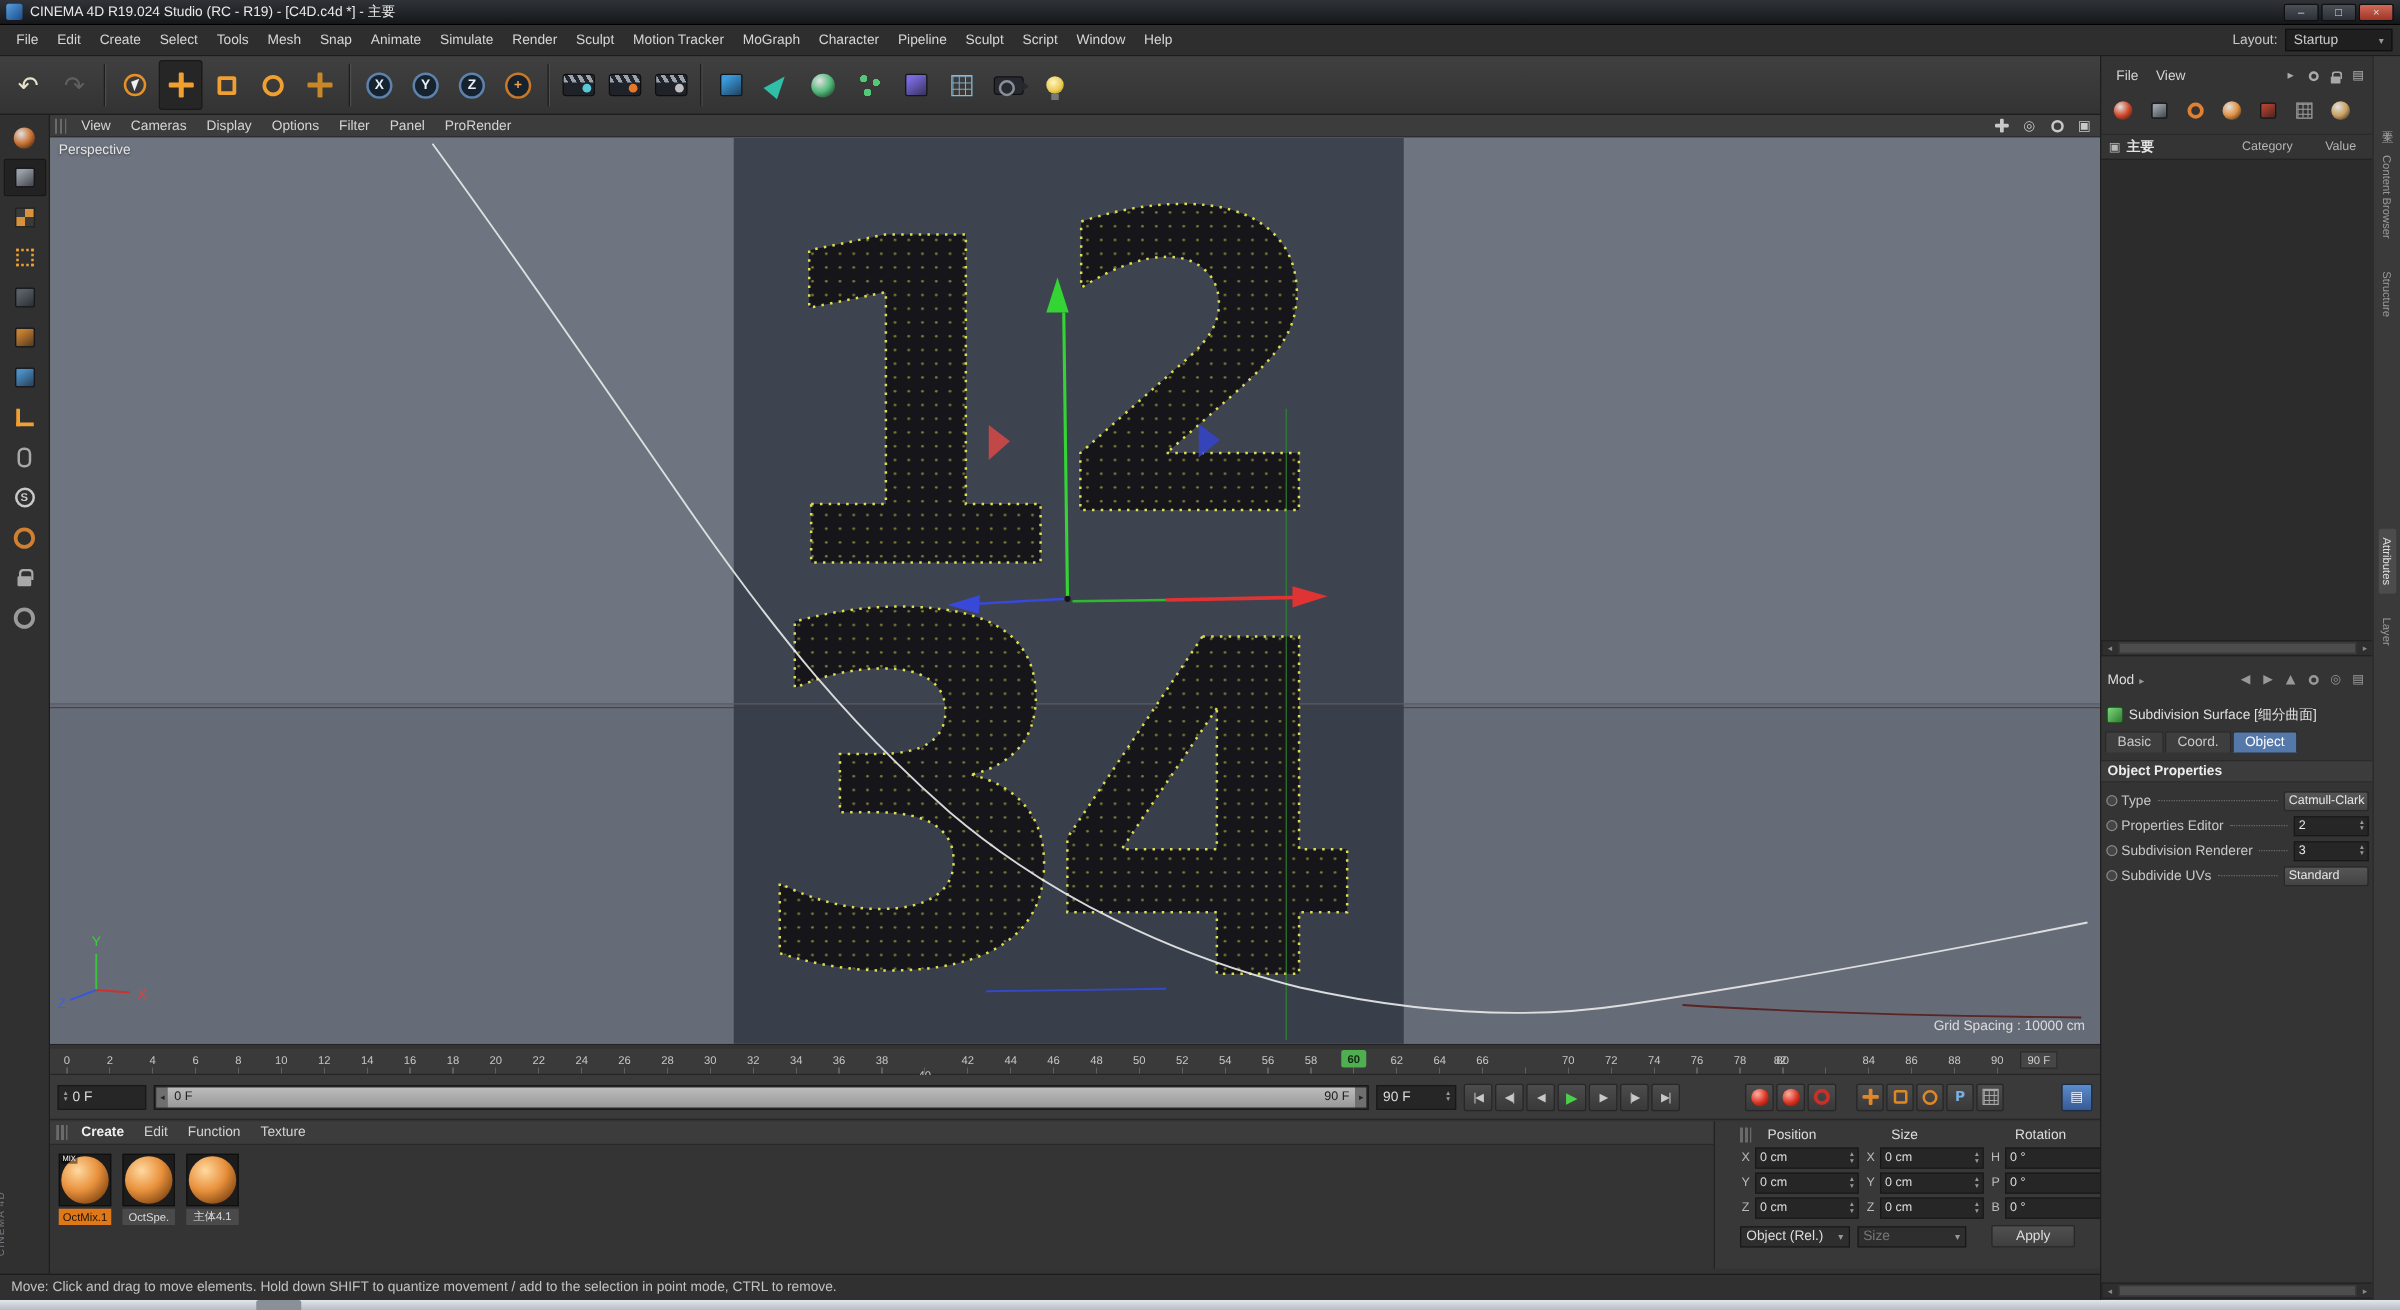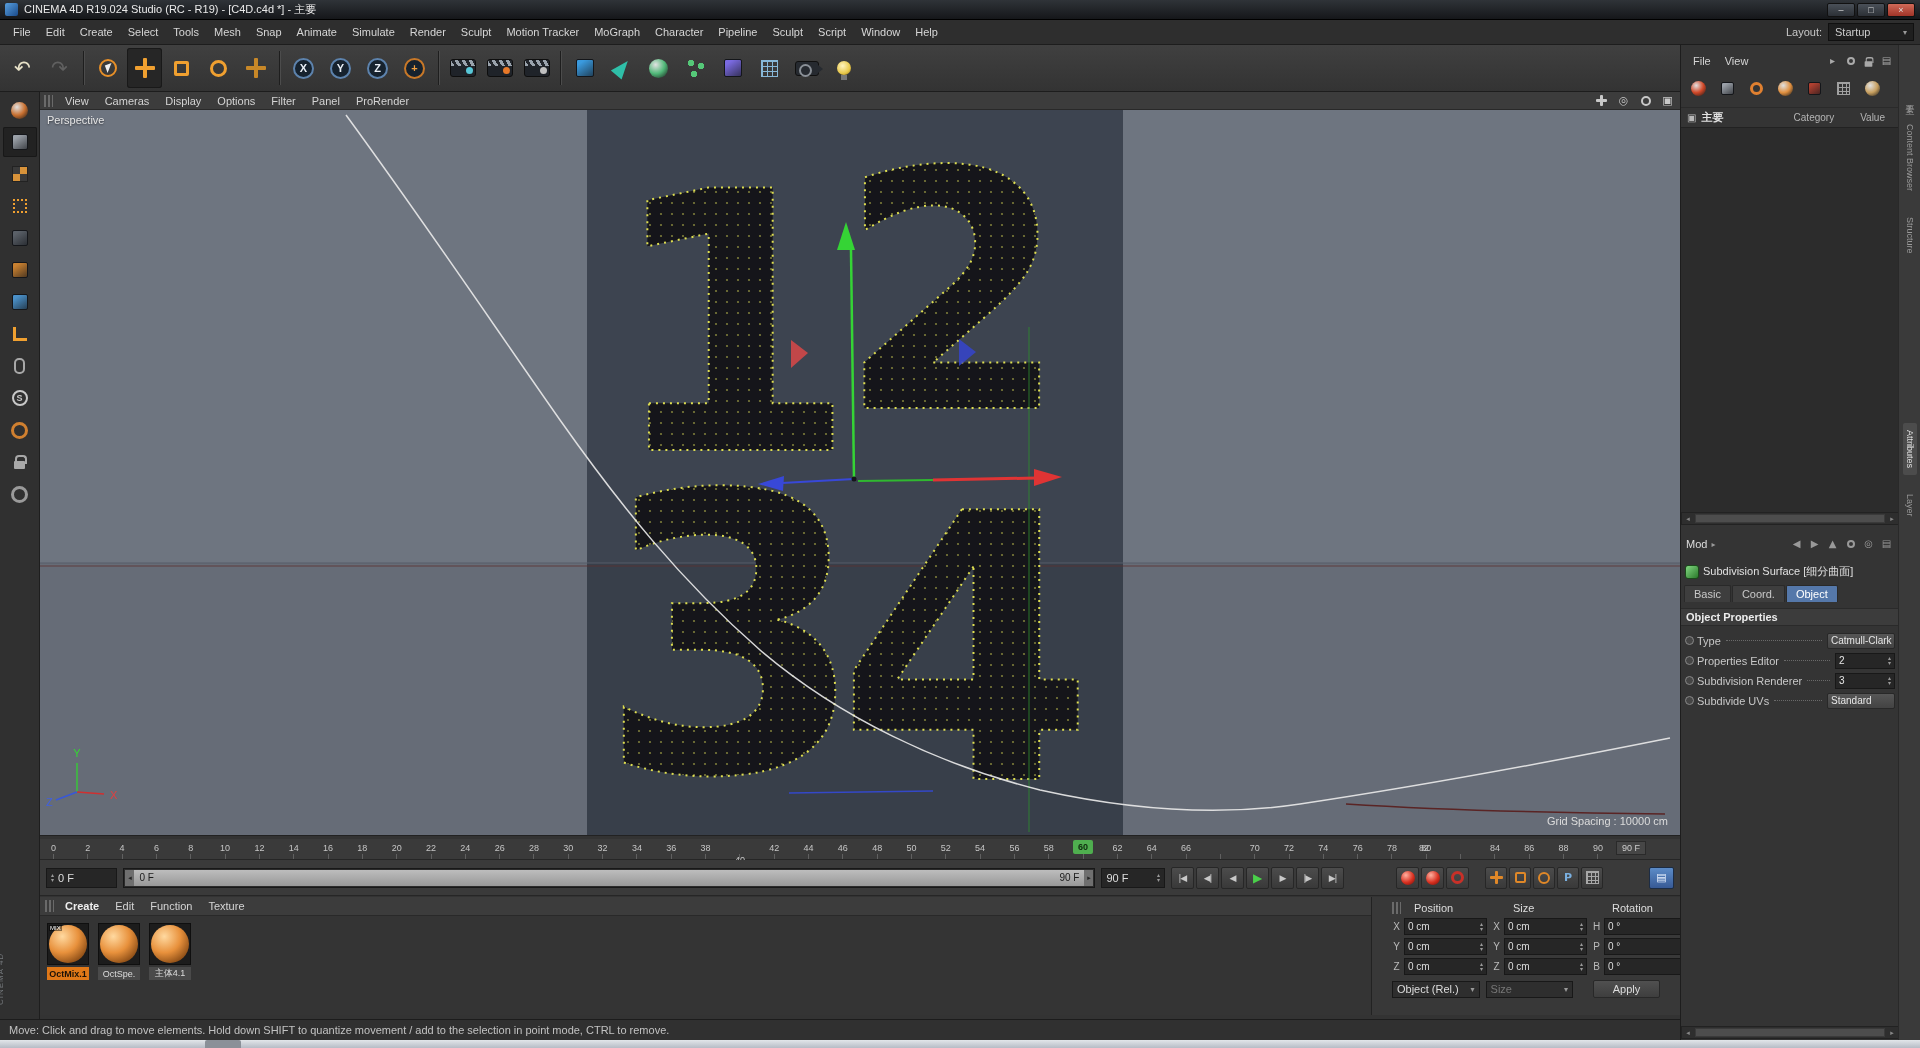--- a/index.html
+++ b/index.html
@@ -129,21 +129,21 @@
   .mat-menu{height:19px;background:#3c3c3c;border-bottom:1px solid #292929;display:flex;align-items:center;padding:0 5px}
   .mat-menu ul{display:flex}
   .mat-menu li{padding:2px 8px;color:#d4d4d4}
   .mat-menu li:first-child{color:#eee;font-weight:bold}
   .mat-list{display:flex;gap:9px;padding:7px 0 0 7px}
   .mat-item{width:42px}
   .mat-thumb{width:42px;height:42px;background:#1c1c1c;border:1px solid #0f0f0f;position:relative}
   .mat-ball{position:absolute;left:1px;top:1px;width:38px;height:38px;border-radius:50%;background:radial-gradient(circle at 35% 30%,#ffd9a0,#e8913c 45%,#6a3408 92%)}
   .mat-mix{position:absolute;left:1px;top:1px;font-size:6px;color:#fff;background:rgba(0,0,0,.45);padding:0 1px}
   .mat-label{margin-top:2px;height:13px;font-size:9px;display:flex;align-items:center;justify-content:center;background:#4a4a4a;color:#ddd;overflow:hidden;white-space:nowrap}
-  .mat-item.selected .mat-label{background:#e07818;color:#1c1208;font-weight:bold}
+  .mat-item.selected .mat-label{background:#e07818;color:#1c1208;font-weight:normal}
 
   .coord-panel{position:absolute;left:1331px;top:805px;width:309px;height:118px;background:#383838;border-left:1px solid #222;padding:3px 20px}
   .coord-head{display:flex;align-items:center;height:16px;color:#ddd}
   #coord-heads{display:flex}
   .coord-h{width:99px;padding-left:10px;font-size:11px}
   .coord-grid{display:flex;gap:5px;margin-top:2px}
   .coord-col{display:flex;flex-direction:column;gap:3px}
   .crow{display:flex;align-items:center;gap:3px}
   .axl{width:9px;color:#bbb;font-size:10px;text-align:center}
   .cfld{width:83px;height:17px;background:#262626;border:1px solid #181818;color:#ddd;display:flex;align-items:center;justify-content:space-between;padding:0 3px}

